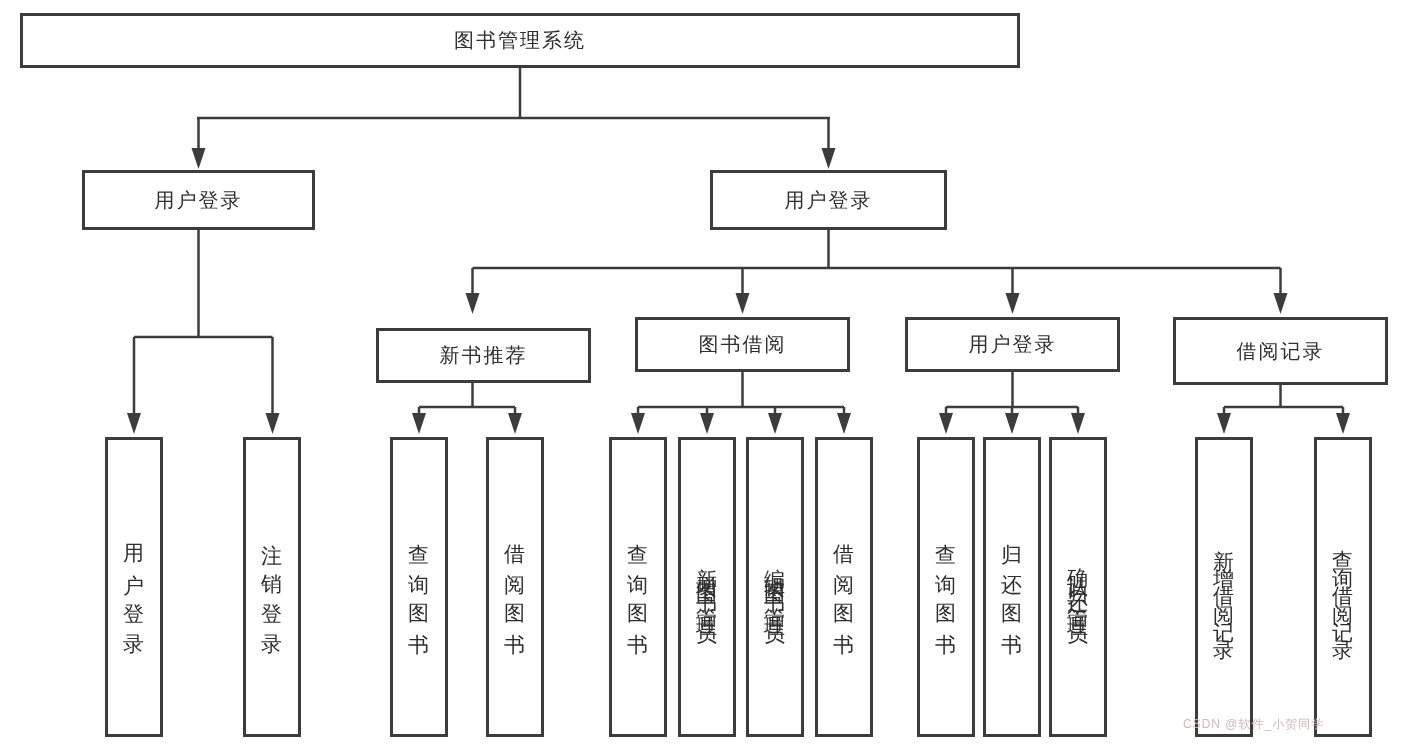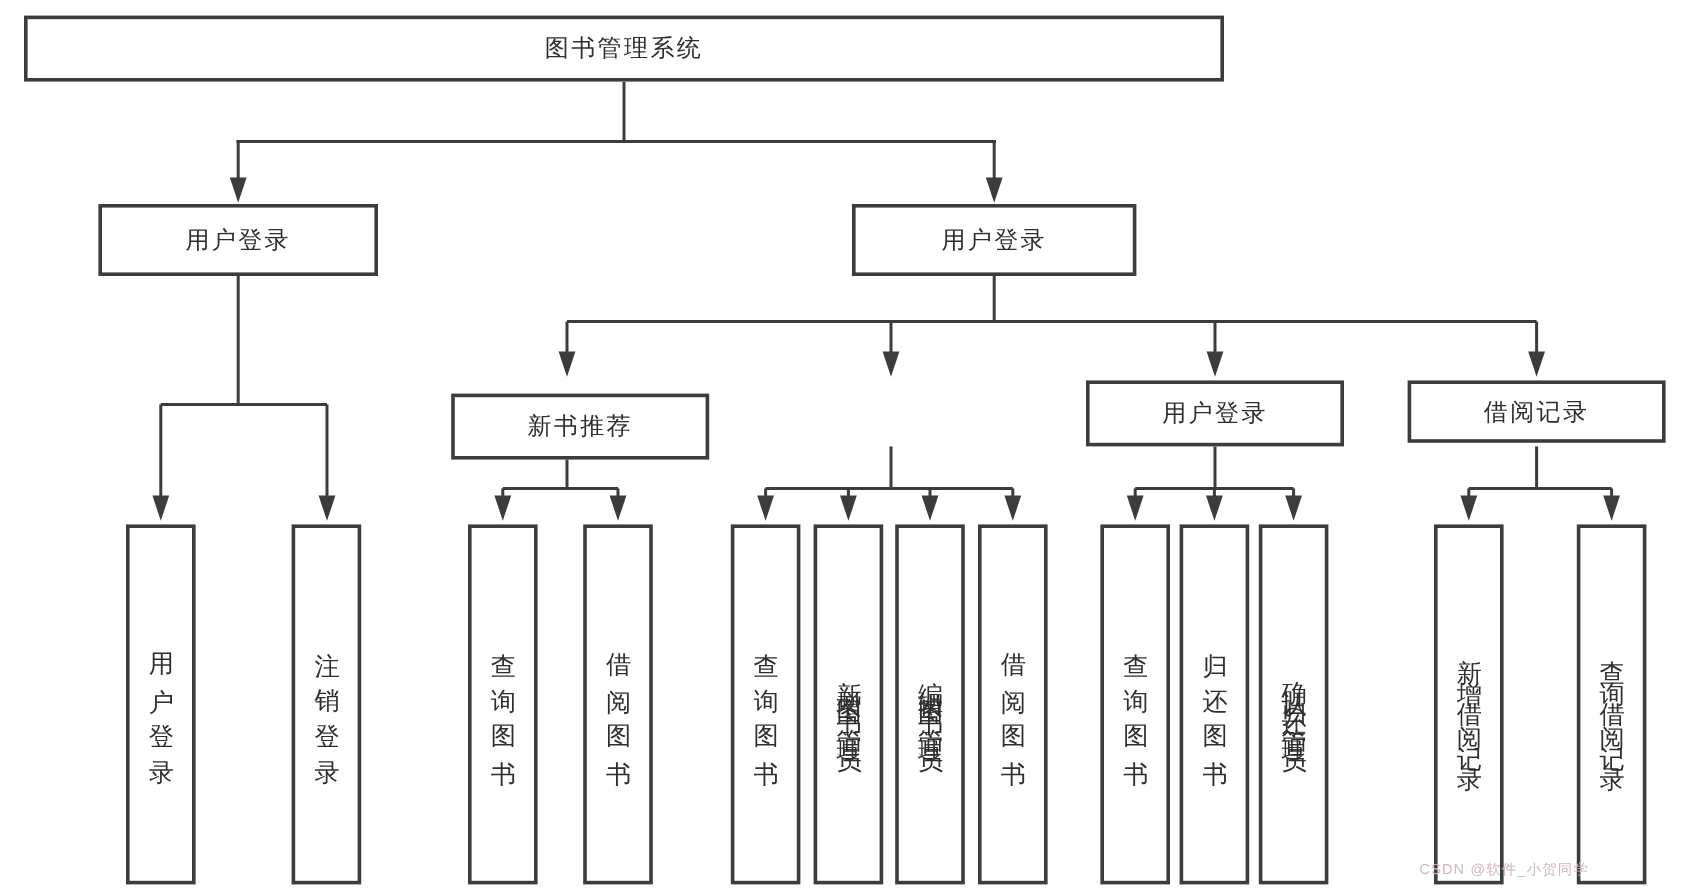--- a/index.html
+++ b/index.html
@@ -130,24 +130,27 @@
   <div class="box" style="left:82px; top:170px; width:233px; height:60px;">
     <span class="h-label">用户登录</span>
   </div>
   <div class="box" style="left:710px; top:170px; width:237px; height:60px;">
     <span class="h-label">用户登录</span>
   </div>
 
   <div class="box" style="left:376px; top:317px; width:215px; height:55px;margin-top:11px;">
     <span class="h-label">新书推荐</span>
   </div>
+  <div class="box" style="left:635px; top:317px; width:215px; height:55px;">
+    <span class="h-label">图书借阅</span>
+  </div>
   <div class="box" style="left:905px; top:317px; width:215px; height:55px;">
     <span class="h-label">用户登录</span>
   </div>
-  <div class="box" style="left:1173px; top:317px; width:215px; height:52px;">
+  <div class="box" style="left:1173px; top:317px; width:215px; height:68px;">
     <span class="h-label">借阅记录</span>
   </div>
 
   <div class="box leaf" style="left:105px;">
     <span class="v-text ls-xl">用户登录</span>
   </div>
   <div class="box leaf" style="left:243px;">
     <span class="v-text ls-xl">注销登录</span>
   </div>
 

